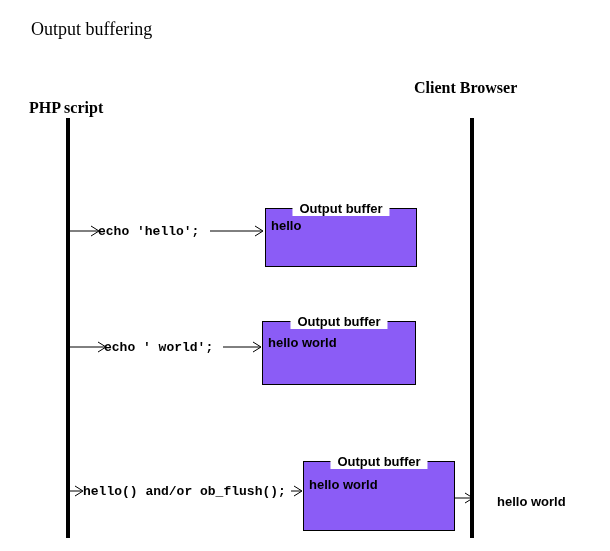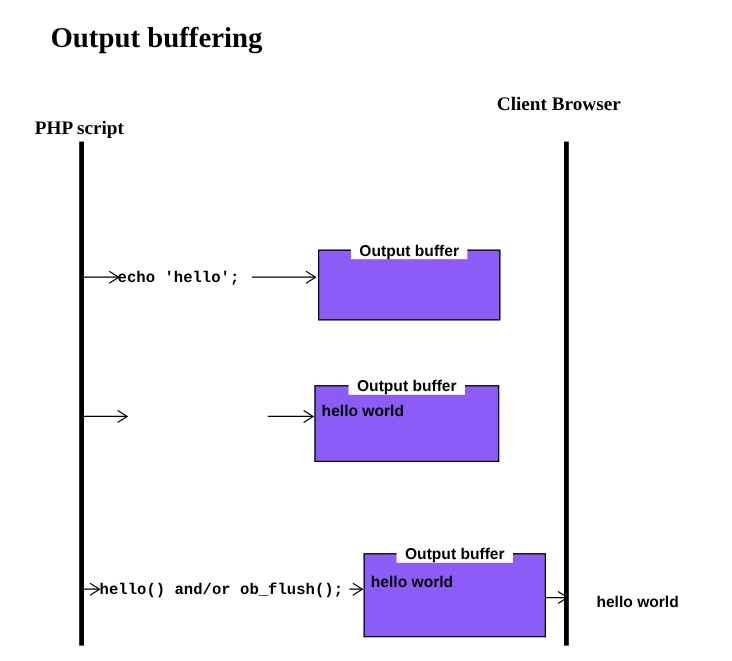--- a/index.html
+++ b/index.html
@@ -8,24 +8,23 @@
     width: 610px;
     height: 551px;
     background: #ffffff;
     color: #000000;
     font-family: "Liberation Sans", sans-serif;
     overflow: hidden;
   }
   .abs { position: absolute; }
   .title {
     font-family: "Liberation Serif", serif;
-    font-weight: bold;
-    font-size: 24px;
+    font-weight: normal;
+    font-size: 18px;
     white-space: nowrap;
-    margin-left: 11px;
   }
   .col-label {
     font-family: "Liberation Serif", serif;
     font-weight: bold;
     font-size: 16px;
     white-space: nowrap;
   }
   .lifeline {
     width: 4px;
     background: #000000;
@@ -85,26 +84,28 @@
     <line x1="0" y1="6" x2="28" y2="6" stroke="#000" stroke-width="1"></line>
     <polyline points="21,1 29,6 21,11" fill="none" stroke="#000" stroke-width="1"></polyline>
   </svg>
   <div class="abs code" style="left:98px; top:224px;">echo 'hello';</div>
   <svg class="abs arrow" style="left:210px; top:225px;" width="54" height="13">
     <line x1="0" y1="6" x2="52" y2="6" stroke="#000" stroke-width="1"></line>
     <polyline points="45,1 53,6 45,11" fill="none" stroke="#000" stroke-width="1"></polyline>
   </svg>
   <div class="abs buffer-box" style="left:265px; top:208px; width:150px; height:57px;">
     <span class="buffer-legend">Output buffer</span>
+    <div class="buffer-content pt1">hello</div>
   </div>
 
   <svg class="abs arrow" style="left:70px; top:341px;" width="37" height="13">
     <line x1="0" y1="6" x2="35" y2="6" stroke="#000" stroke-width="1"></line>
     <polyline points="28,1 36,6 28,11" fill="none" stroke="#000" stroke-width="1"></polyline>
   </svg>
+  <div class="abs code" style="left:104px; top:340px;">echo ' world';</div>
   <svg class="abs arrow" style="left:223px; top:341px;" width="39" height="13">
     <line x1="0" y1="6" x2="37" y2="6" stroke="#000" stroke-width="1"></line>
     <polyline points="30,1 38,6 30,11" fill="none" stroke="#000" stroke-width="1"></polyline>
   </svg>
   <div class="abs buffer-box" style="left:262px; top:321px; width:152px; height:62px;">
     <span class="buffer-legend">Output buffer</span>
     <div class="buffer-content pt2">hello world</div>
   </div>
 
   <svg class="abs arrow" style="left:70px; top:485px;" width="14" height="13">

